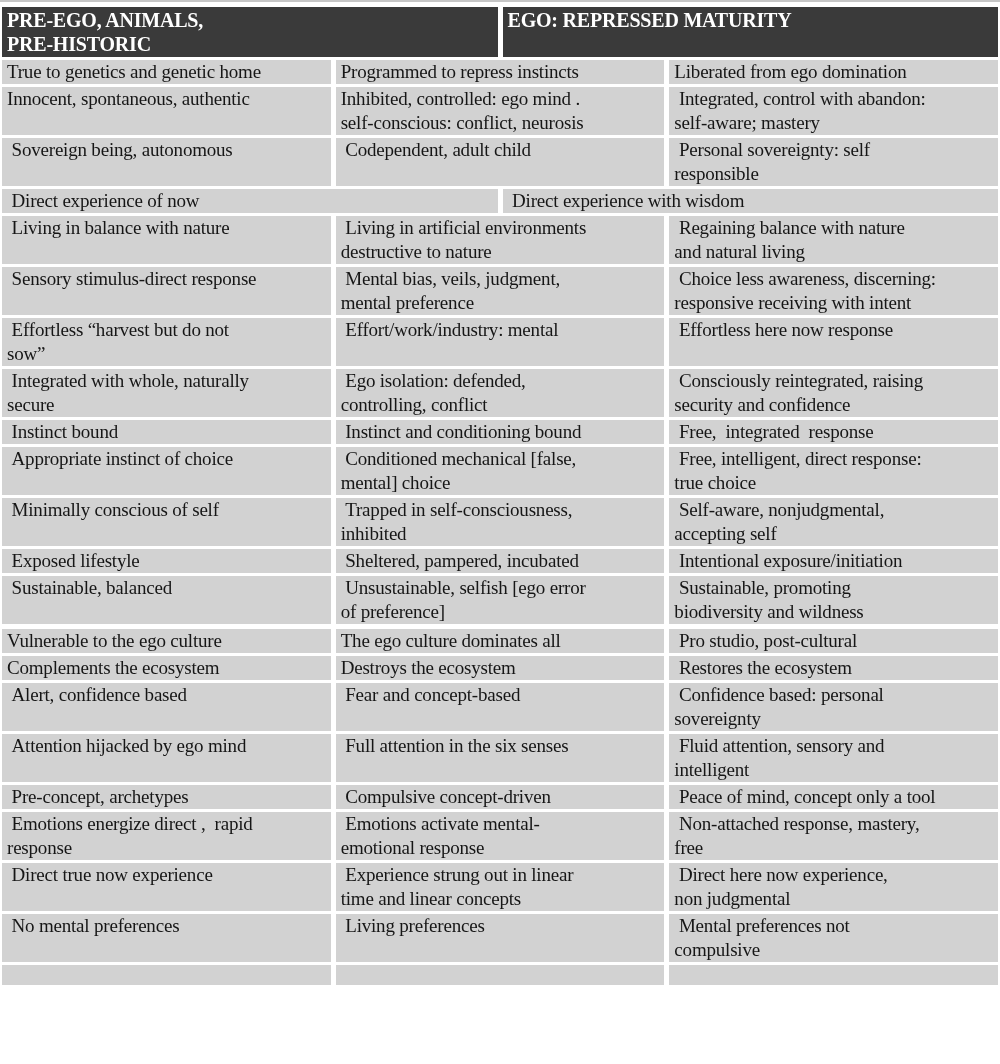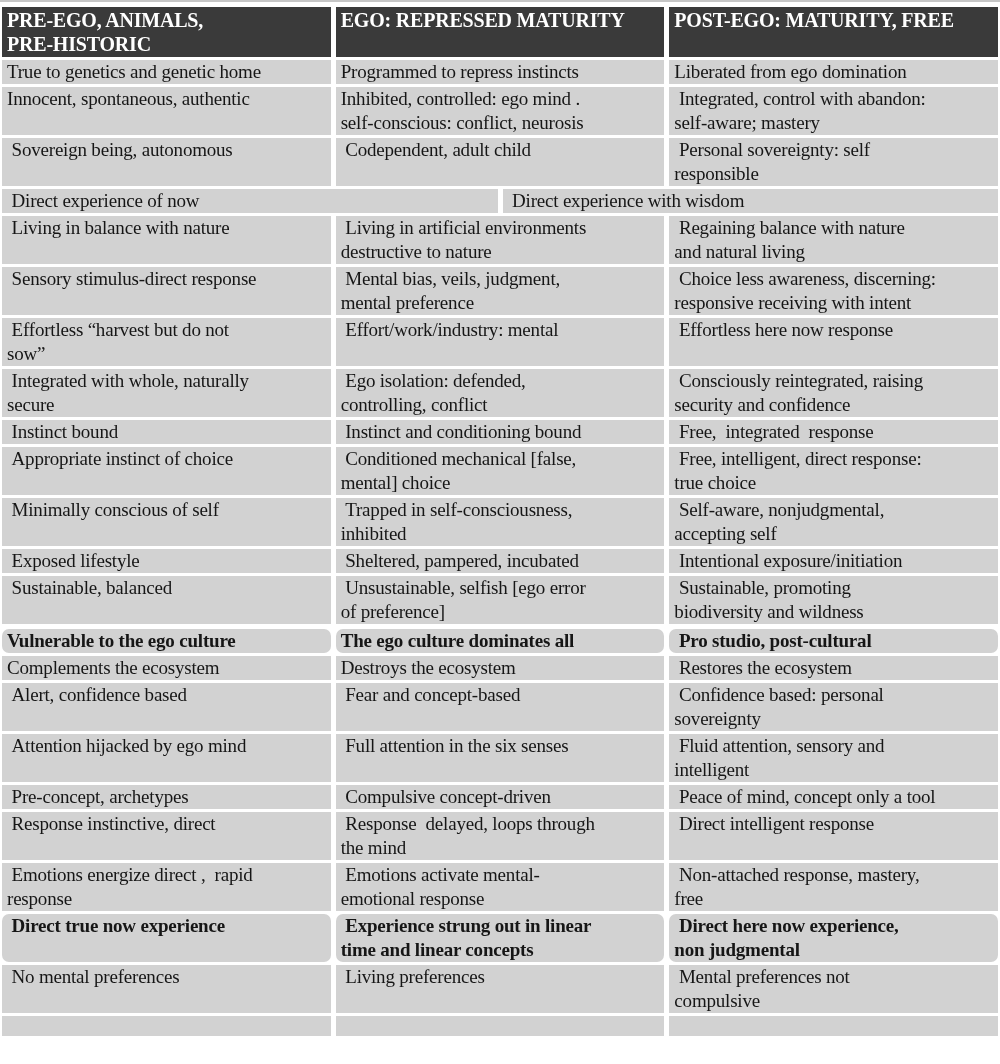--- a/index.html
+++ b/index.html
@@ -42,39 +42,37 @@
   .header-row .cell {
     background: var(--header-bg, #3a3a3a);
     color: var(--header-text, #ffffff);
     font-weight: 700;
     font-size: 20px;
     line-height: 24px;
     padding-top: 1px;
     padding-bottom: 1px;
   }
   .bold .cell {
-    font-weight: 700;
-    border-radius: 7px;
+    font-weight: 400;
   }
   .section-start {
     margin-top: 5px;
   }
 </style>
 </head>
 <body>
 
 <div class="page">
   <div class="top-strip"></div>
 
   <div>
     <div class="row header-row">
       <div class="cell">PRE-EGO, ANIMALS,
 PRE-HISTORIC</div>
       <div class="cell">EGO: REPRESSED MATURITY</div>
-      <div class="cell">POST-EGO: MATURITY, FREE</div>
     </div>
     <div id="table-body">
         <div class="row">
           <div class="cell">True to genetics and genetic home</div>
           <div class="cell">Programmed to repress instincts</div>
           <div class="cell">Liberated from ego domination</div>
         </div>
         <div class="row">
           <div class="cell">Innocent, spontaneous, authentic</div>
           <div class="cell">Inhibited, controlled: ego mind .
@@ -172,26 +170,20 @@
           <div class="cell"> Full attention in the six senses</div>
           <div class="cell"> Fluid attention, sensory and
 intelligent</div>
         </div>
         <div class="row">
           <div class="cell"> Pre-concept, archetypes</div>
           <div class="cell"> Compulsive concept-driven</div>
           <div class="cell"> Peace of mind, concept only a tool</div>
         </div>
         <div class="row">
-          <div class="cell"> Response instinctive, direct</div>
-          <div class="cell"> Response  delayed, loops through
-the mind</div>
-          <div class="cell"> Direct intelligent response</div>
-        </div>
-        <div class="row">
           <div class="cell"> Emotions energize direct ,  rapid
 response</div>
           <div class="cell"> Emotions activate mental-
 emotional response</div>
           <div class="cell"> Non-attached response, mastery,
 free</div>
         </div>
         <div class="row bold">
           <div class="cell"> Direct true now experience</div>
           <div class="cell"> Experience strung out in linear

